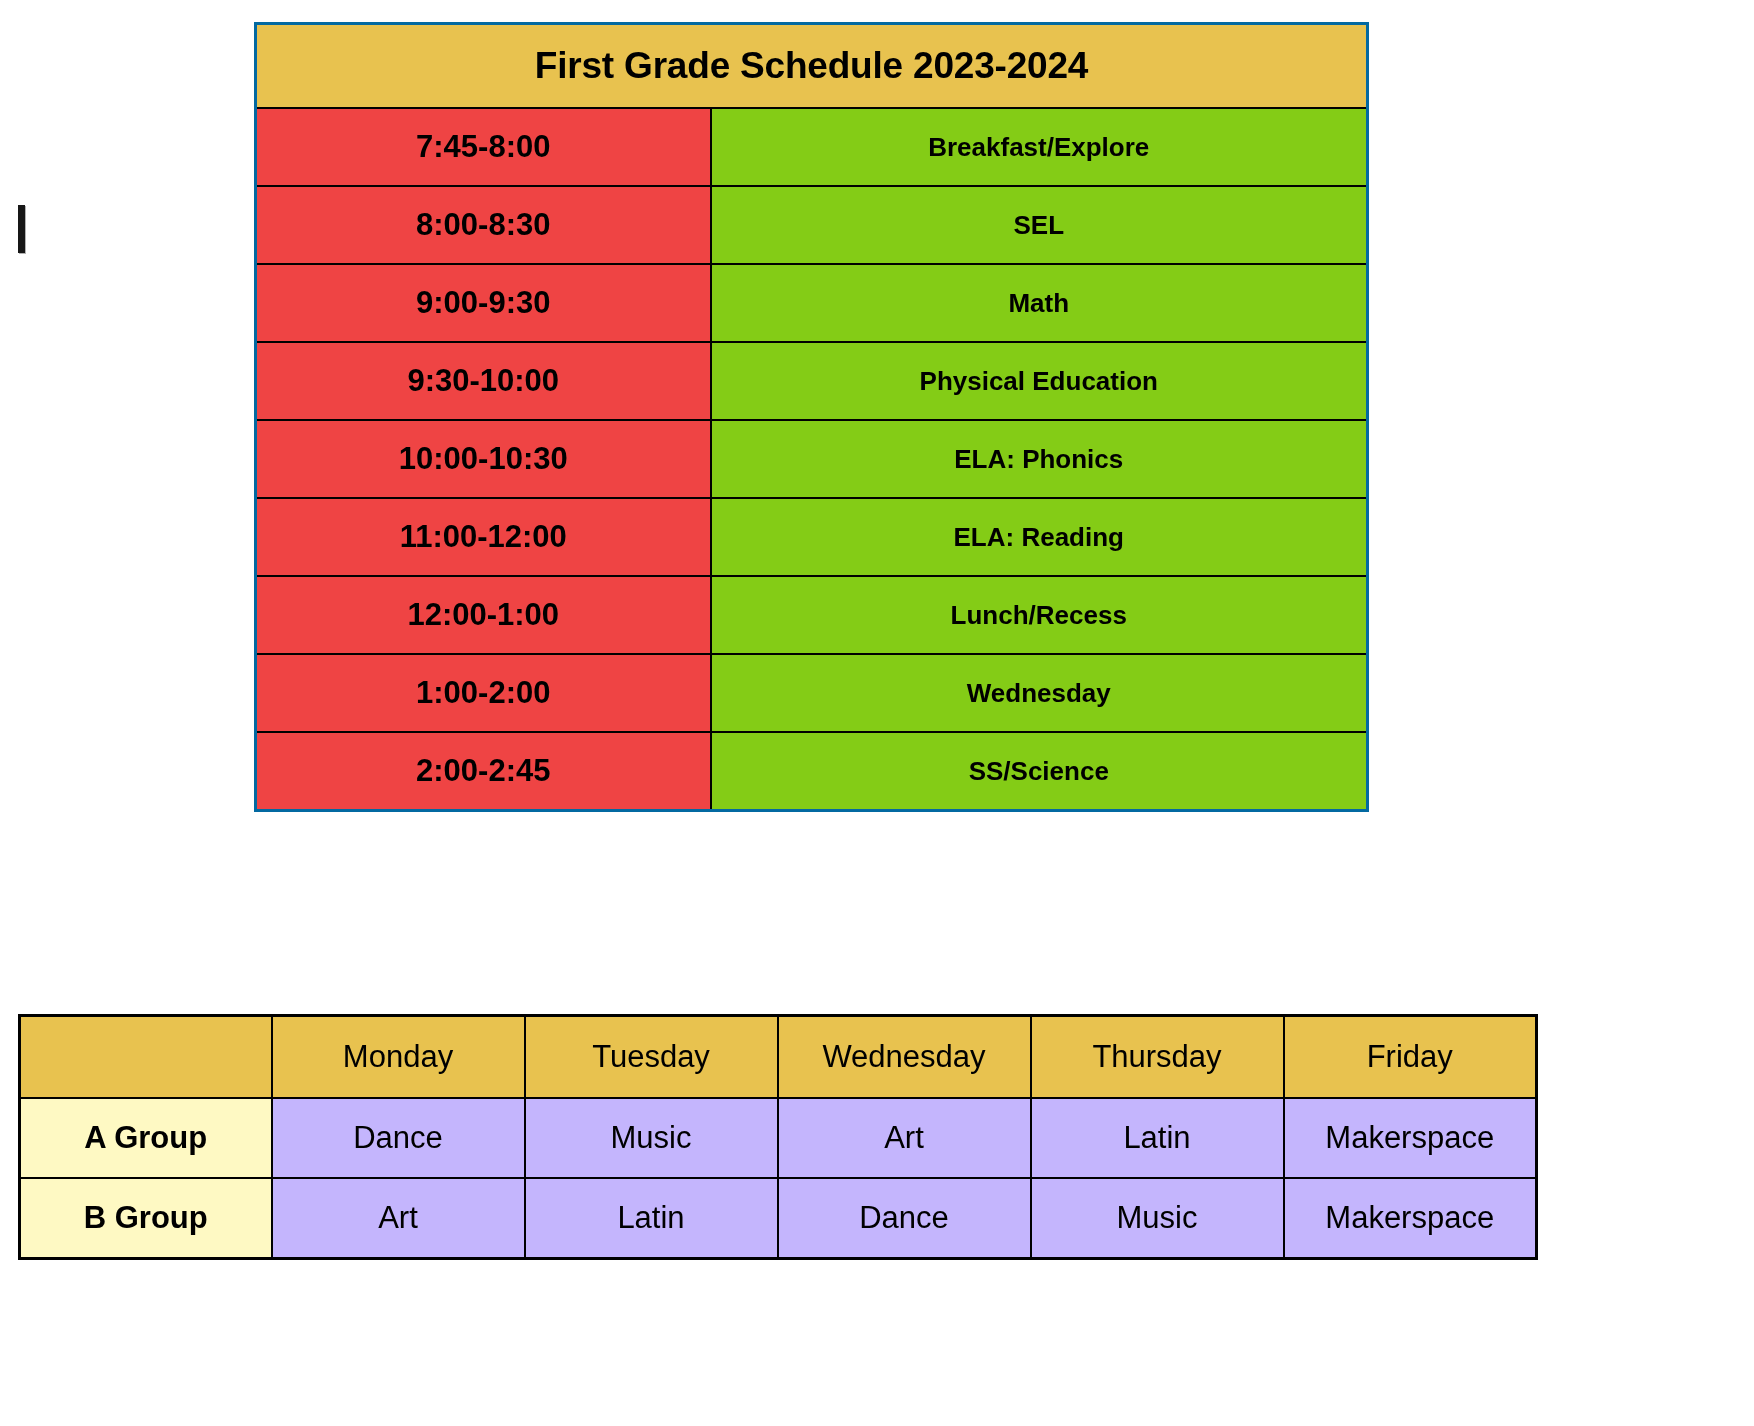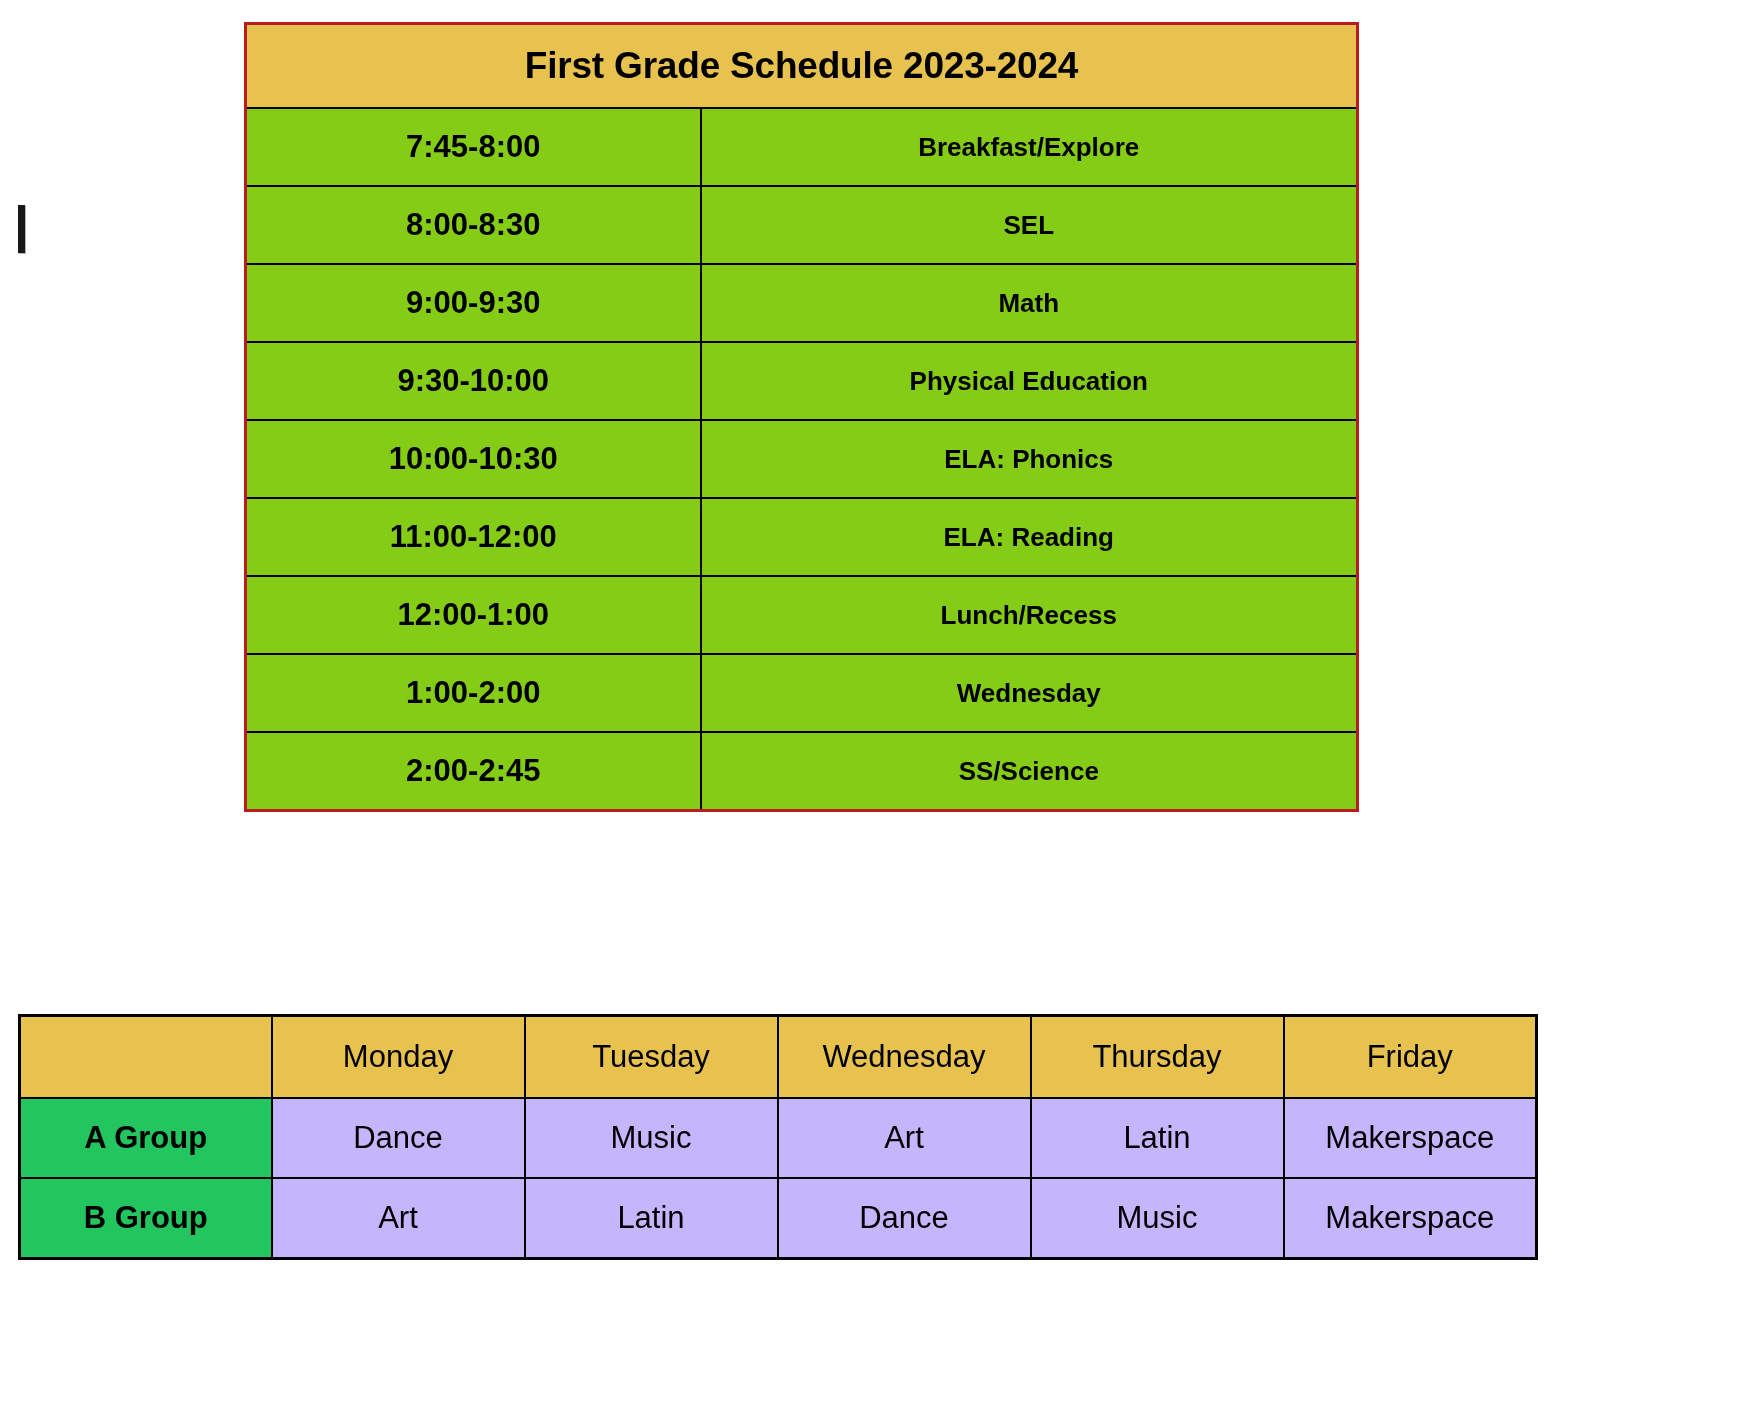--- a/index.html
+++ b/index.html
@@ -23,43 +23,43 @@
     top: 205px;
     width: 7px;
     height: 48px;
     background: #171717;
     box-shadow: 1px 1px 0 rgba(170,170,170,0.9);
   }
 
   
   #schedule-table {
     position: absolute;
-    left: 244px;
+    left: 254px;
     top: 22px;
     width: 1112px;
     border-collapse: collapse;
     table-layout: fixed;
-    border: 3px solid #b91c1c;
+    border: 3px solid #0369a1;
   }
   #schedule-table td {
     border: 2px solid #000000;
     text-align: center;
     vertical-align: middle;
     font-weight: bold;
     color: #000000;
     padding: 0;
   }
   .sched-title {
     background: #e8c24f;
     height: 82px;
     font-size: 37px;
     letter-spacing: -0.2px;
   }
   .sched-time {
-    background: #84cc16;
+    background: #ef4444;
     width: 455px;
     height: 76px;
     font-size: 31px;
   }
   .sched-activity {
     background: #84cc16;
     height: 76px;
     font-size: 26px;
   }
 
@@ -84,21 +84,21 @@
     background: #e8c24f;
     height: 80px;
     font-size: 31px;
     font-weight: normal;
   }
   .spec-head-corner {
     background: #e8c24f;
     width: 252px;
   }
   .spec-group {
-    background: #22c55e;
+    background: #fef9c3;
     width: 252px;
     height: 78px;
     font-size: 31px;
     font-weight: bold;
   }
   .spec-cell {
     background: #c4b5fd;
     height: 78px;
     font-size: 31px;
     font-weight: normal;

